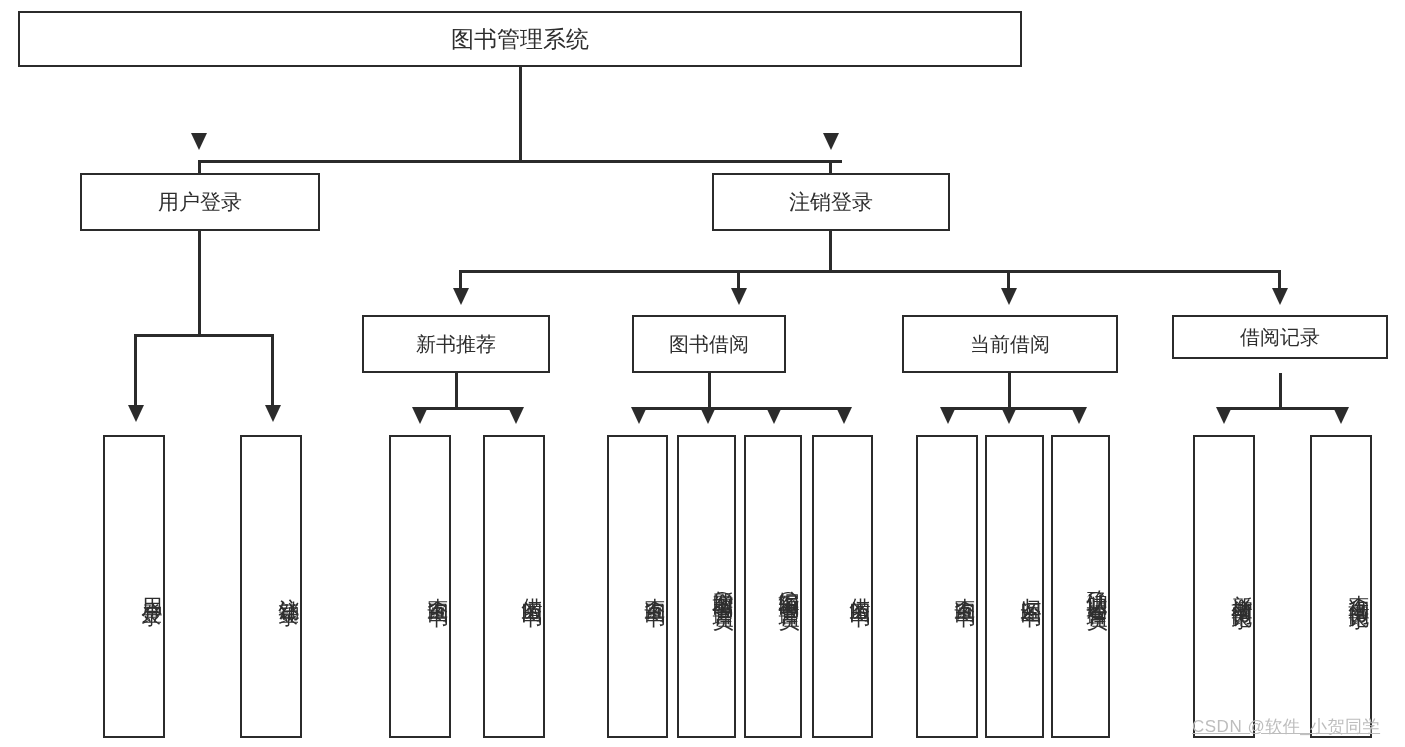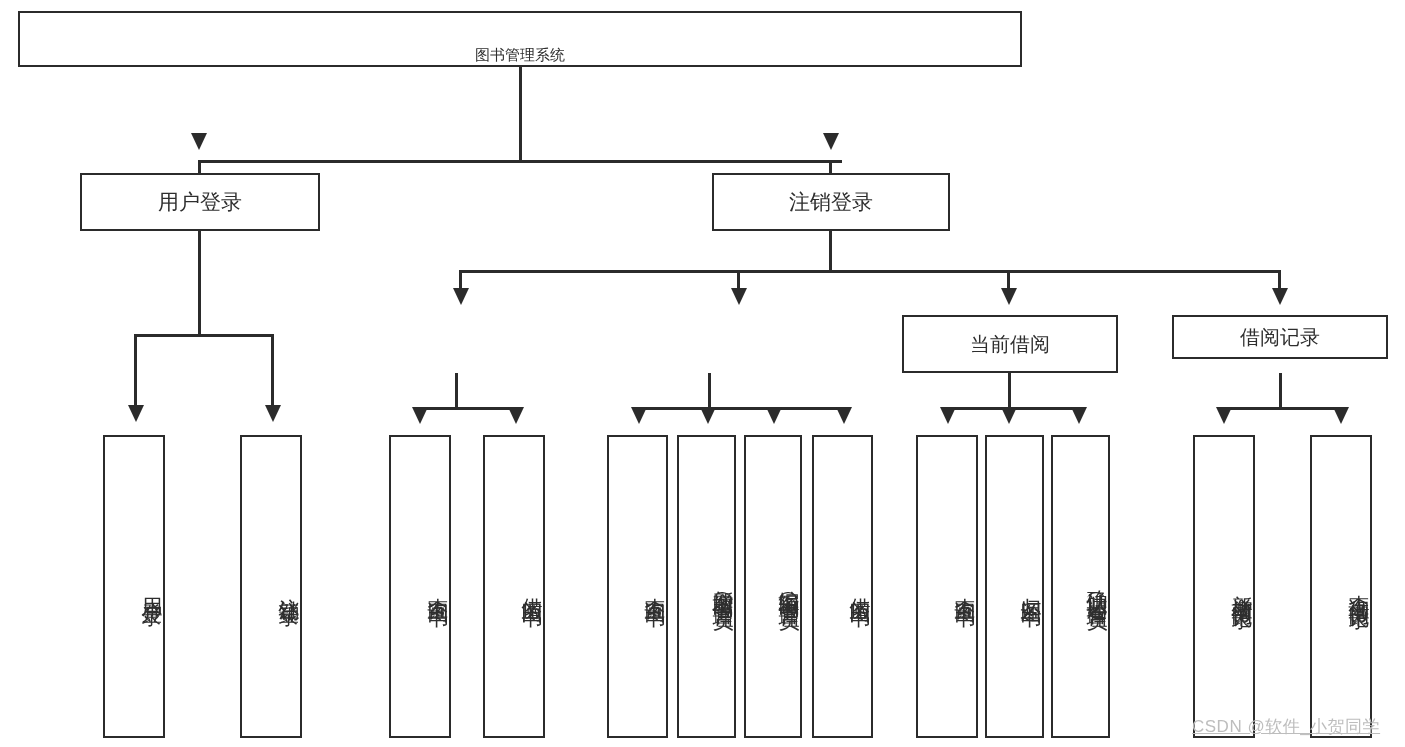--- a/index.html
+++ b/index.html
@@ -21,22 +21,21 @@
     position: absolute;
     box-sizing: border-box;
     border: 2px solid #2b2b2b;
     background: #ffffff;
     display: flex;
     align-items: center;
     justify-content: center;
     color: #2e2e2e;
   }
   .node.root {
-    font-size: 15px;
-    align-items: flex-end;
+    font-size: 23px;
   }
   .node.level2 {
     font-size: 21px;
   }
   .node.level3 {
     font-size: 20px;
   }
   .node.leaf {
     font-size: 21px;
     writing-mode: vertical-rl;
@@ -111,20 +110,26 @@
   <div class="edge h" style="left:459px; top:270px; width:822px;"></div>
   <div class="edge v" style="left:459px; top:270px; height:22px;"></div>
   <div class="arrow" style="left:453px; top:288px;"></div>
   <div class="edge v" style="left:737px; top:270px; height:22px;"></div>
   <div class="arrow" style="left:731px; top:288px;"></div>
   <div class="edge v" style="left:1007px; top:270px; height:22px;"></div>
   <div class="arrow" style="left:1001px; top:288px;"></div>
   <div class="edge v" style="left:1278px; top:270px; height:22px;"></div>
   <div class="arrow" style="left:1272px; top:288px;"></div>
 
+  <div class="node level3" style="left:362px; top:315px; width:188px; height:58px;">
+    <span>新书推荐</span>
+  </div>
+  <div class="node level3" style="left:632px; top:315px; width:154px; height:58px;">
+    <span>图书借阅</span>
+  </div>
   <div class="node level3" style="left:902px; top:315px; width:216px; height:58px;">
     <span>当前借阅</span>
   </div>
   <div class="node level3" style="left:1172px; top:315px; width:216px; height:44px;">
     <span>借阅记录</span>
   </div>
 
   <div class="edge v" style="left:455px; top:373px; height:36px;"></div>
   <div class="edge h" style="left:418px; top:407px; width:98px;"></div>
   <div class="arrow" style="left:412px; top:407px;"></div>

